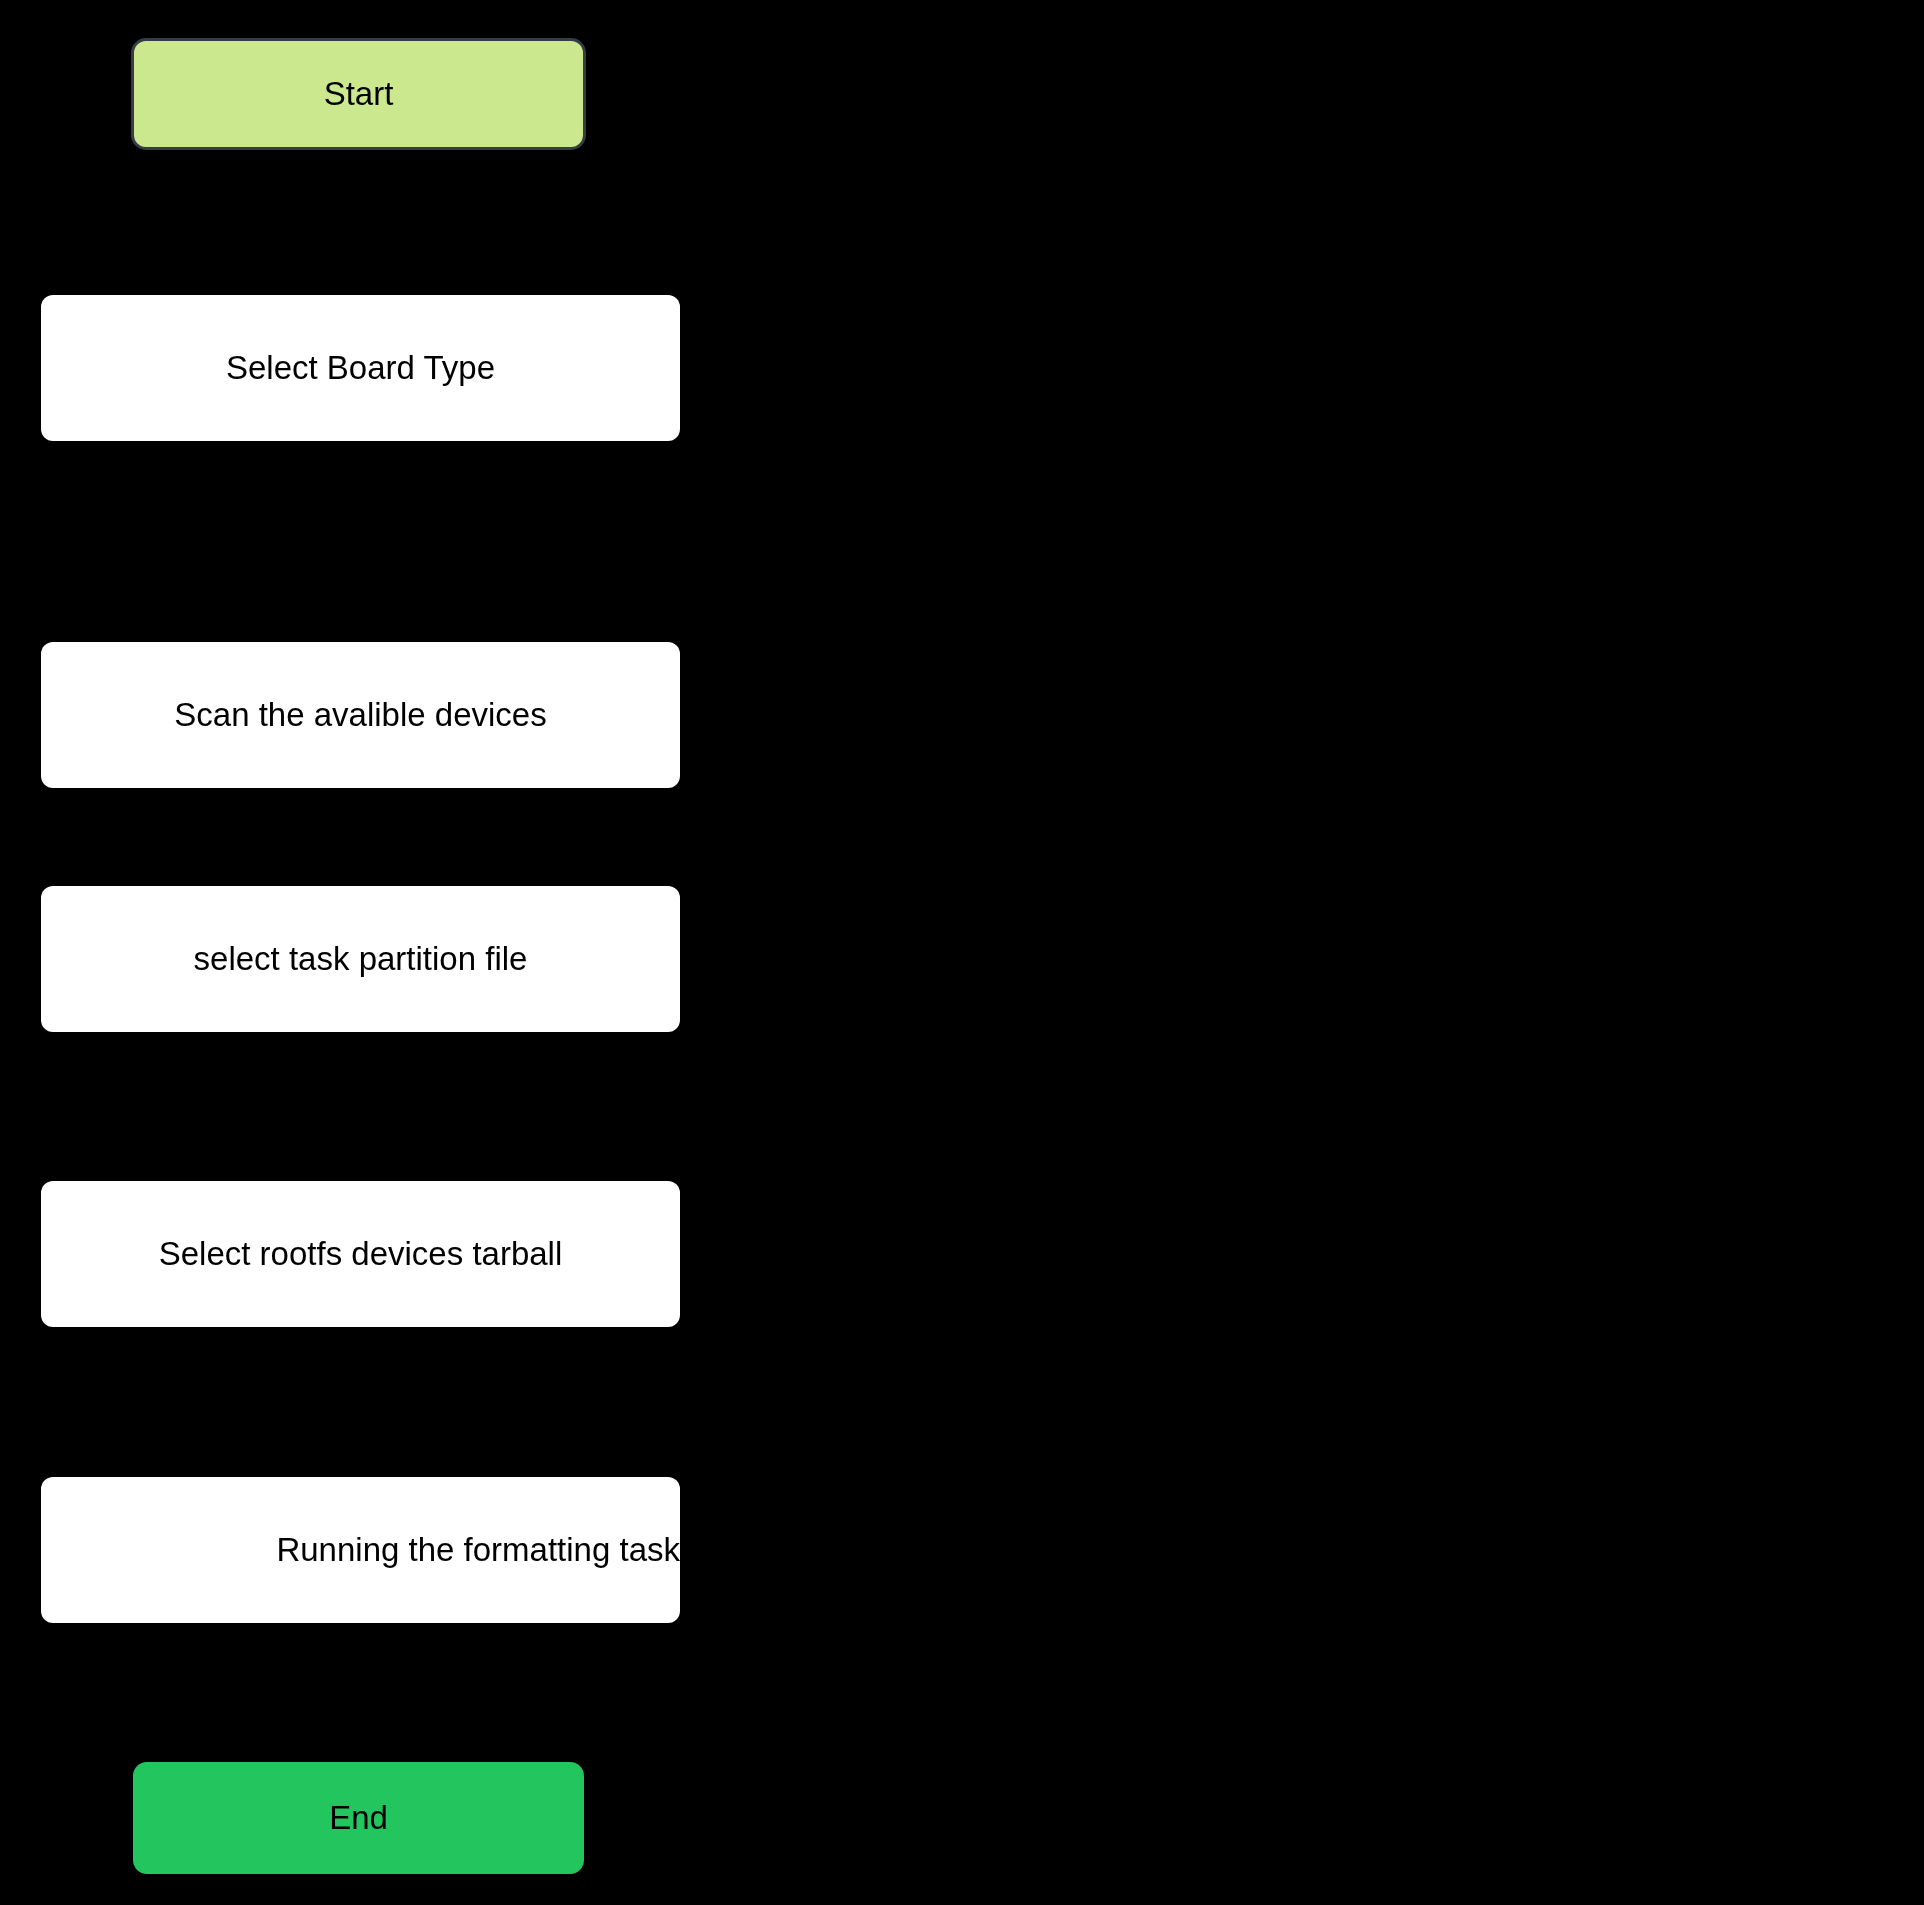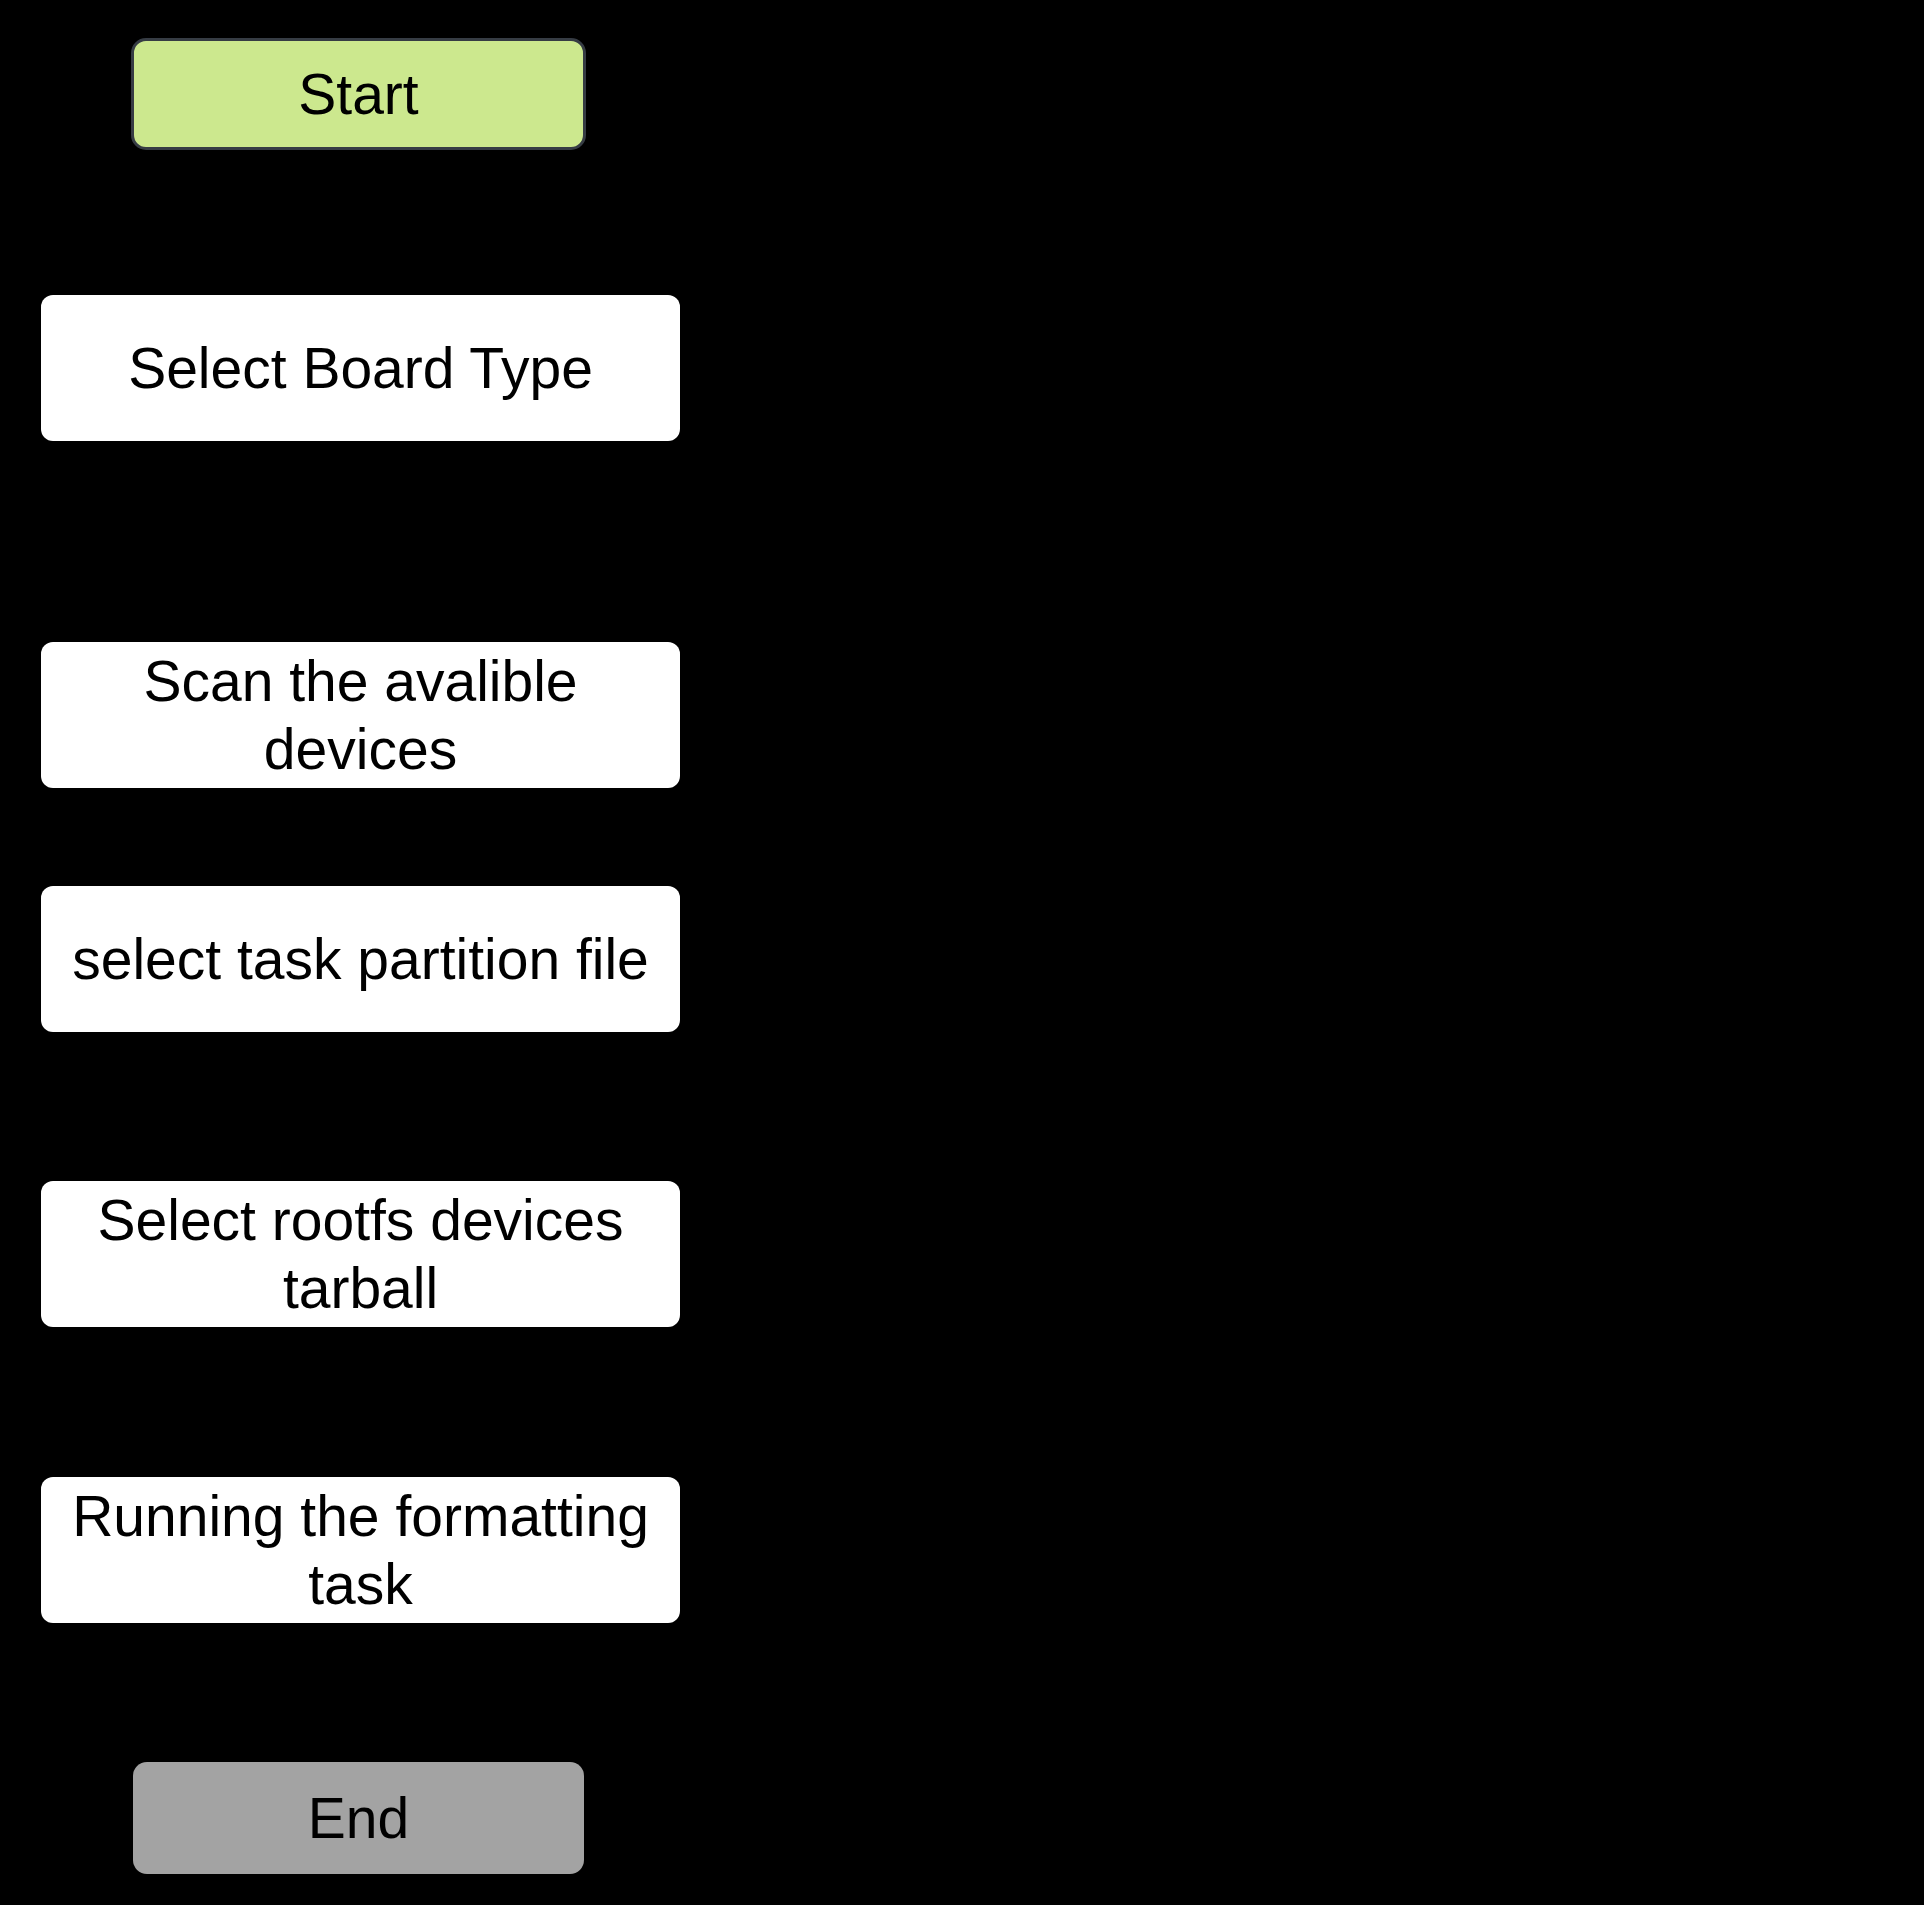--- a/index.html
+++ b/index.html
@@ -22,21 +22,21 @@
     height: 1905px;
     background: #000000;
   }
   .node {
     position: absolute;
     display: flex;
     align-items: center;
     justify-content: center;
     text-align: center;
     color: #000000;
-    font-size: 57px;
+    font-size: 33px;
     line-height: 1.2;
     box-sizing: border-box;
   }
   .process {
     left: 41px;
     width: 639px;
     height: 146px;
     background: #ffffff;
     border: none;
     border-radius: 12px;
@@ -55,21 +55,21 @@
   .node-step1 { top: 295px; }
   .node-step2 { top: 624px; margin-top: 18px; }
   .node-step3 { top: 886px; }
   .node-step4 { top: 1181px; }
   .node-step5 { top: 1477px; justify-content: flex-end; }
   .node-end {
     left: 133px;
     top: 1762px;
     width: 451px;
     height: 112px;
-    background: #a3a3a3;
+    background: #22c55e;
     border: none;
     border-radius: 14px;
   }
 </style>
 </head>
 <body>
 
 <div class="stage">
 
   <div class="node terminator node-start">

